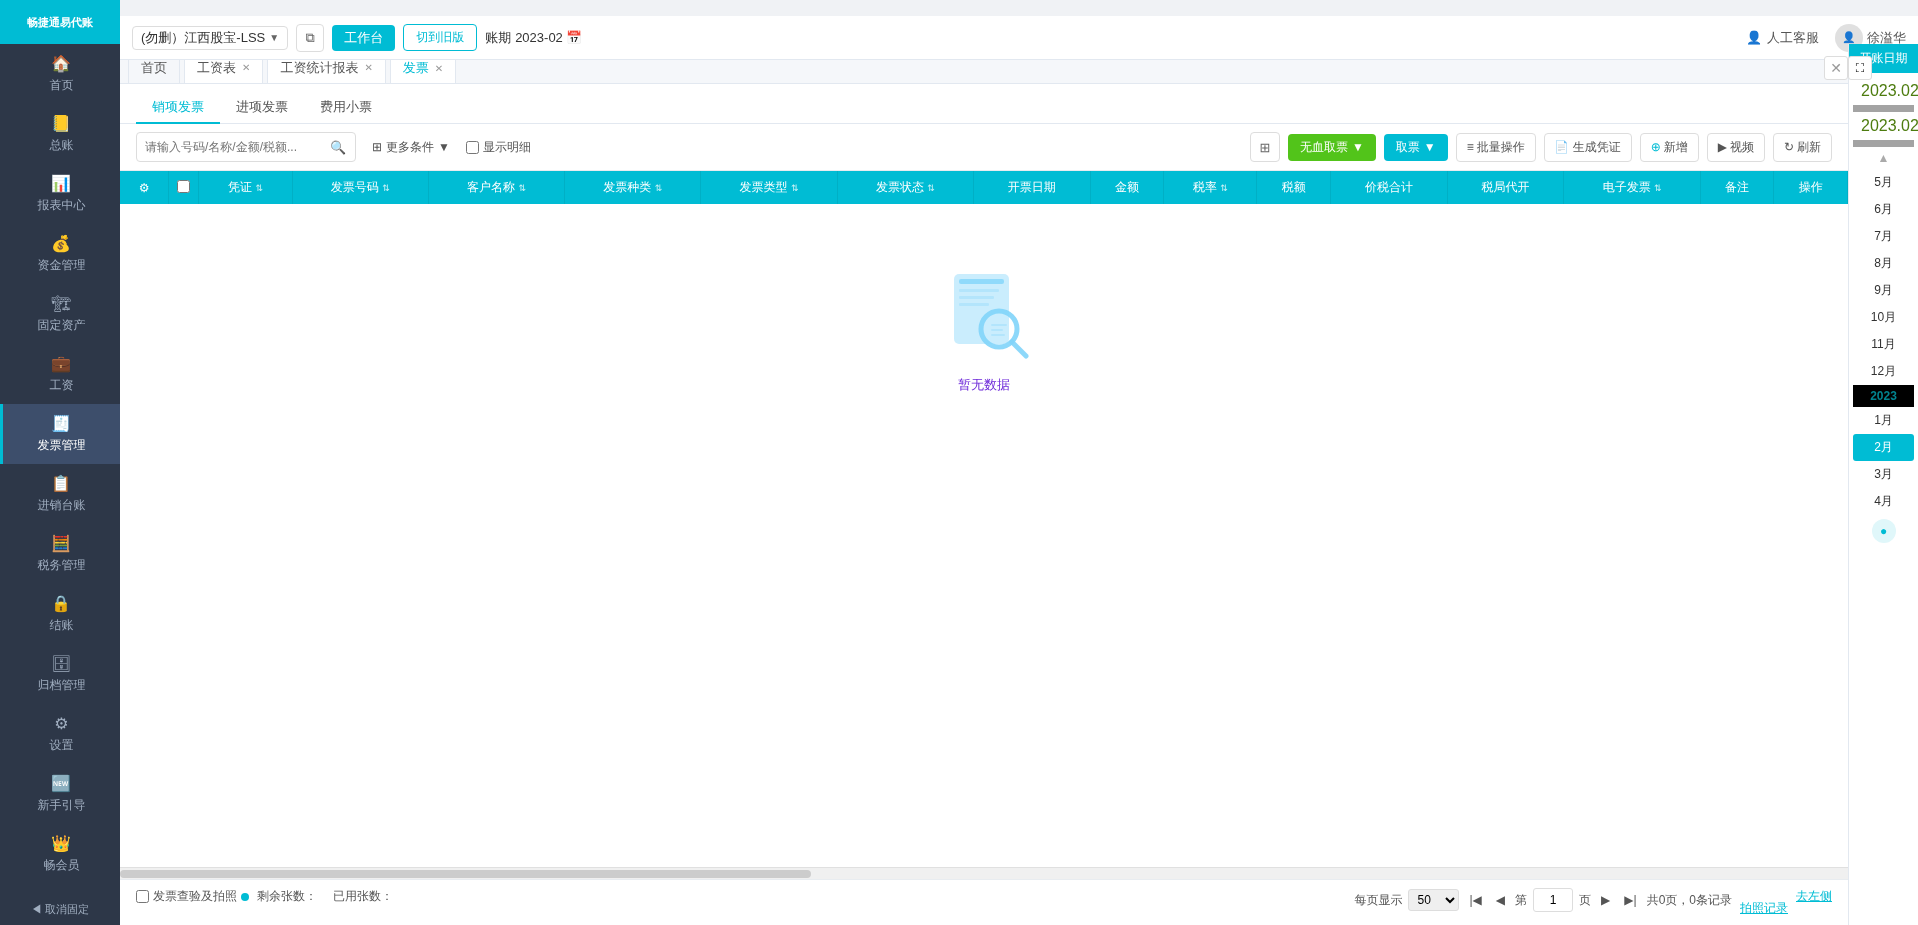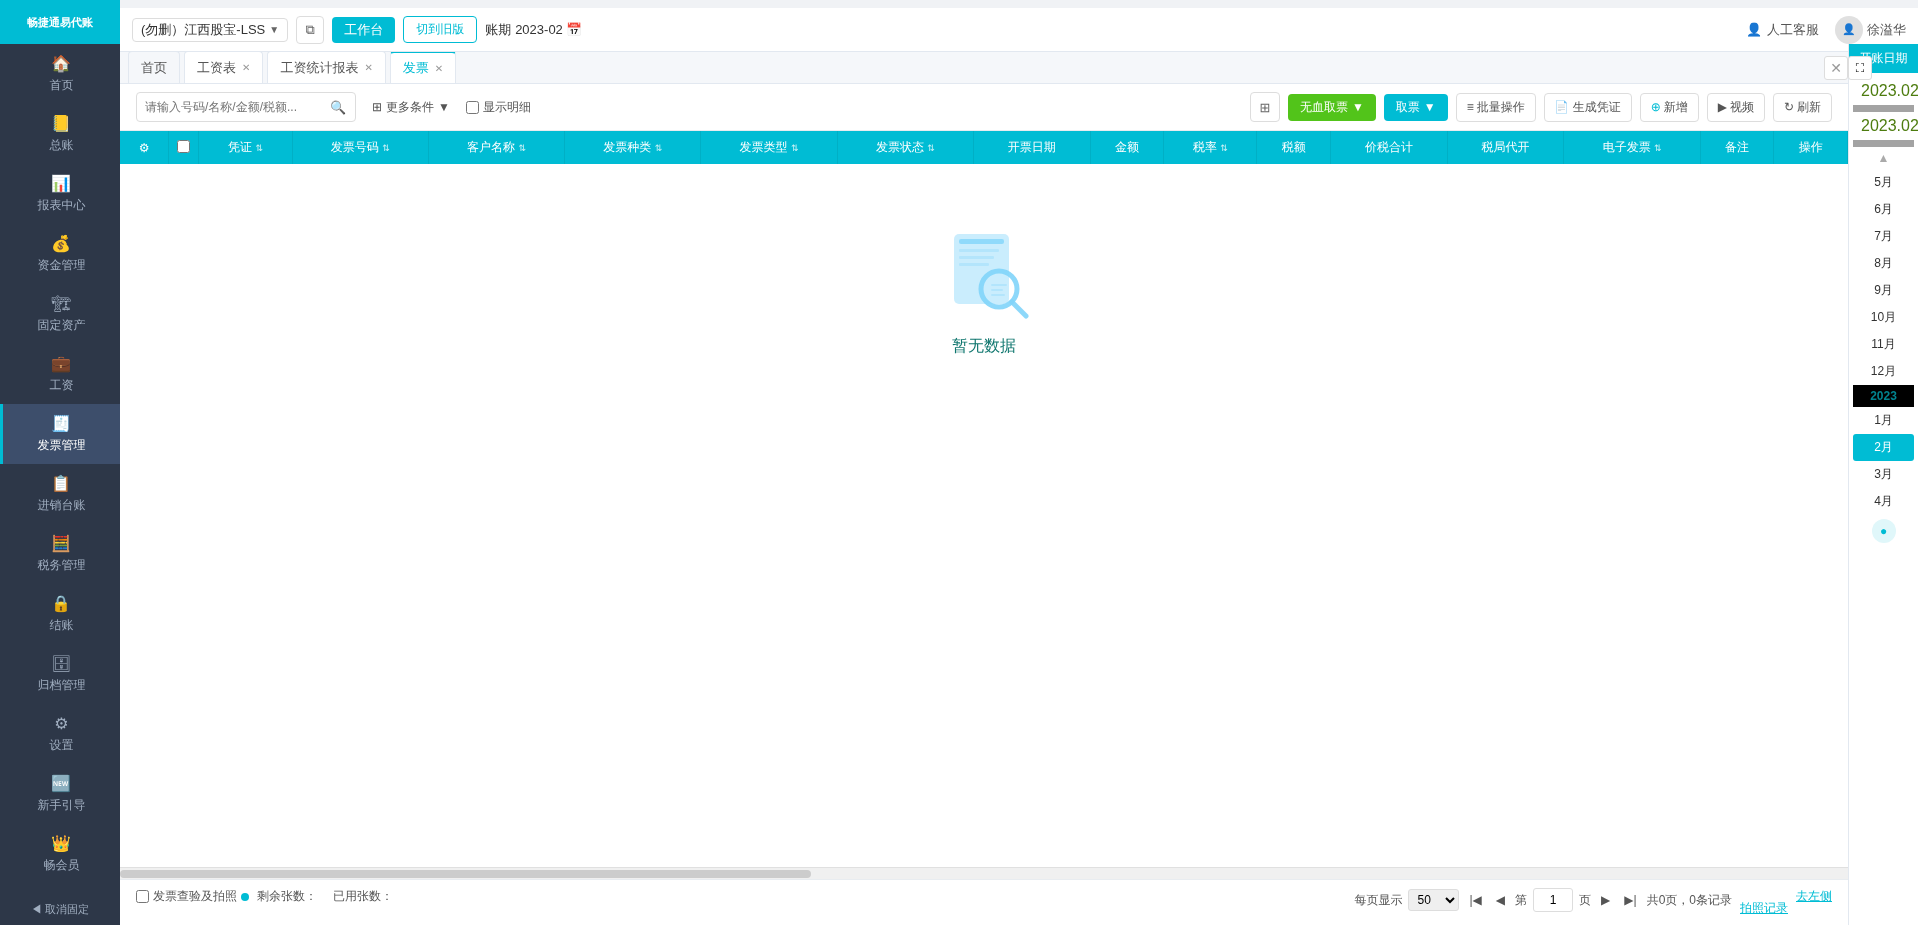--- a/index.html
+++ b/index.html
@@ -23,21 +23,21 @@
     .sidebar-item.active { color: #fff; background: #3d4e6b; border-left-color: #00bcd4; }
     .sidebar-item .icon { font-size: 16px; }
     .sidebar-bottom {
       margin-top: auto; padding: 8px 4px;
       display: flex; flex-direction: column; align-items: center;
       color: #a0aec0; font-size: 11px; cursor: pointer;
     }
 
     
     .header {
-      position: fixed; left: 120px; top: 8px; right: 0; height: 44px;
+      position: fixed; left: 120px; top: 16px; right: 0; height: 44px;
       background: #fff; display: flex; align-items: center; padding: 0 12px;
       border-bottom: 1px solid #e2e8f0; z-index: 99; gap: 8px;
     }
     .header-company {
       display: flex; align-items: center; gap: 4px; font-size: 13px; color: #333;
       border: 1px solid #ddd; border-radius: 4px; padding: 2px 8px; cursor: pointer;
     }
     .header-company .chevron { color: #666; font-size: 10px; }
     .header-copy-btn {
       width: 28px; height: 28px; border: 1px solid #ddd; border-radius: 4px;
@@ -151,21 +151,21 @@
 
     
     .empty-state {
       display: flex; flex-direction: column; align-items: center; justify-content: center;
       padding: 60px 0; flex: 1;
     }
     .empty-icon {
       width: 100px; height: 100px; position: relative; margin-bottom: 12px;
     }
     .empty-icon svg { width: 100%; height: 100%; }
-    .empty-text { color: #0f766e; font-size: 16px; }
+    .empty-text { color: #6d28d9; font-size: 13px; }
 
     
     .footer {
       border-top: 1px solid #e8ecf0; padding: 8px 16px;
       display: flex; align-items: flex-start; justify-content: flex-end; gap: 8px;
       font-size: 12px; color: #555; background: #fff;
     }
     .footer-left { display: flex; align-items: center; gap: 8px; margin-right: auto; }
     .footer-verify { display: flex; align-items: center; gap: 4px; cursor: pointer; color: #555; }
     .dot-blue { width: 8px; height: 8px; border-radius: 50%; background: #00bcd4; }
@@ -343,20 +343,31 @@
     <span class="close-btn">✕</span>
   </div>
   <div class="tab active">
     <span>发票</span>
     <span class="close-btn">✕</span>
   </div>
 </div>
 
 <div class="main" style="right: 70px;">
 
+  <div class="sub-tabs">
+    <div class="sub-tab active">
+      <span>销项发票</span>
+    </div>
+    <div class="sub-tab">
+      <span>进项发票</span>
+    </div>
+    <div class="sub-tab">
+      <span>费用小票</span>
+    </div>
+  </div>
 
   <div class="toolbar">
     <div class="toolbar-search">
       <input type="text" placeholder="请输入号码/名称/金额/税额..." style="">
       <span style="color:#aaa;">🔍</span>
     </div>
     <div class="filter-btn">
       <span>⊞</span>
       <span>更多条件</span>
       <span>▼</span>

